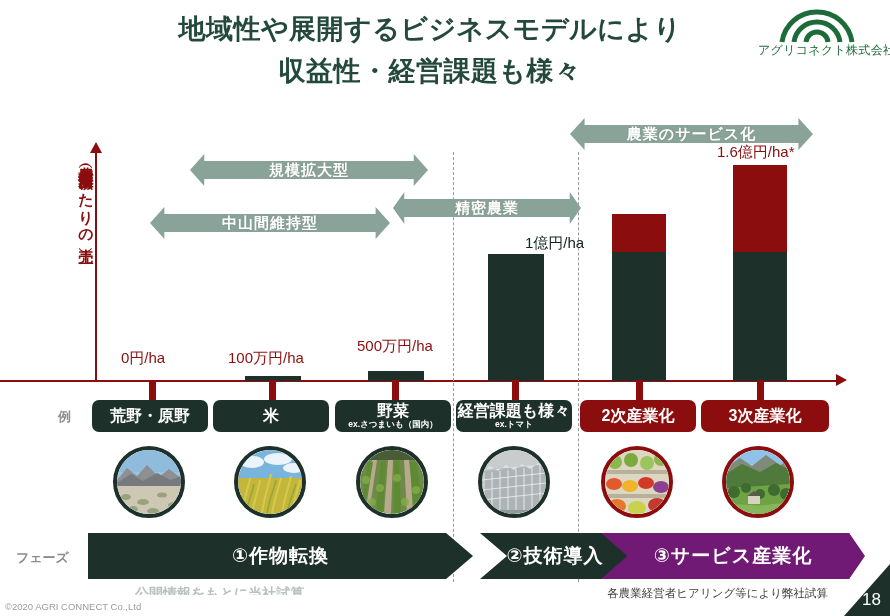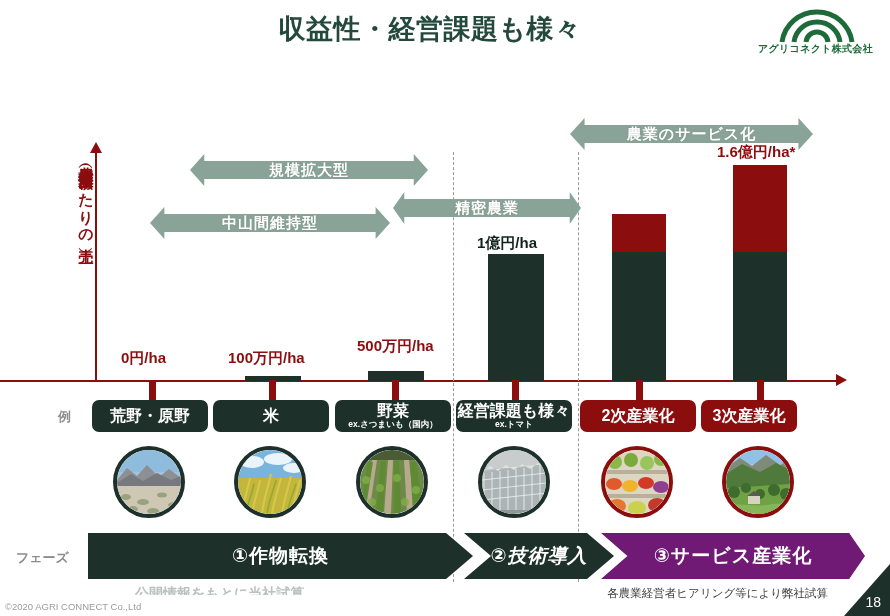--- a/index.html
+++ b/index.html
@@ -24,21 +24,21 @@
     white-space:nowrap;
   }
   .title-l1{display:block;}
   .title-l2{display:block;}
 
   
   .logo{position:absolute;right:14px;top:6px;width:118px;height:50px;}
   .logo svg{display:block;}
   .logo-text{
     position:absolute;left:0;top:36px;width:118px;
-    font-size:10px;font-weight:bold;color:#1e6b3a;letter-spacing:0.3px;
+    font-size:12px;font-weight:normal;color:#1e6b3a;letter-spacing:0.3px;
     white-space:nowrap;
   }
 
   
   .yaxis{position:absolute;left:95px;top:150px;width:2px;height:232px;background:#8b0d0d;}
   .yaxis-arrow{position:absolute;left:90px;top:142px;width:0;height:0;
     border-left:6px solid transparent;border-right:6px solid transparent;border-bottom:11px solid #8b0d0d;}
   .xaxis{position:absolute;left:0px;top:380px;width:838px;height:2px;background:#8b0d0d;}
   .xaxis-arrow{position:absolute;left:836px;top:374px;width:0;height:0;
     border-top:6px solid transparent;border-bottom:6px solid transparent;border-left:11px solid #8b0d0d;}
@@ -73,23 +73,23 @@
   .div-1{left:453px;top:152px;height:430px;}
   .div-2{left:578px;top:152px;height:430px;}
 
   
   .bar{position:absolute;}
   .bar .seg-green{background:#1d302a;width:100%;}
   .bar .seg-red{background:#8b0d0d;width:100%;}
   .stem{position:absolute;width:7px;background:#8b0d0d;top:380px;height:28px;}
 
   
-  .vlabel{position:absolute;font-weight:bold;white-space:nowrap;}
+  .vlabel{position:absolute;font-weight:normal;white-space:nowrap;}
   .vlabel.red{color:#8b0d0d;font-size:15px;}
-  .vlabel.dark{color:#11221d;font-size:15px;}
+  .vlabel.dark{color:#11221d;font-size:15px;margin-left:48px;}
 
   
   .pill{
     position:absolute;height:32px;border-radius:7px;
     display:flex;flex-direction:column;align-items:center;justify-content:center;
     color:#ffffff;text-align:center;line-height:1.05;
   }
   .pill.green{background:#1d302a;}
   .pill.red{background:#8b0d0d;}
   .pill-main{font-weight:bold;font-size:16px;white-space:nowrap;}
@@ -103,48 +103,49 @@
   .photo svg{display:block;width:100%;height:100%;}
 
   
   .phase{
     position:absolute;height:46px;
     display:flex;align-items:center;justify-content:center;
     color:#fff;font-weight:bold;font-size:19px;letter-spacing:1px;white-space:nowrap;
   }
   .ph-1{left:88px;top:533px;width:385px;background:#1d302a;
     clip-path:polygon(0 0, 93% 0, 100% 50%, 93% 100%, 0 100%);}
-  .ph-2{left:464px;top:533px;width:150px;background:#1d302a;
-    clip-path:polygon(0 0, 82% 0, 100% 50%, 82% 100%, 0 100%, 18% 50%);font-style:italic;}
+  .ph-2{left:480px;top:533px;width:150px;background:#1d302a;
+    clip-path:polygon(0 0, 82% 0, 100% 50%, 82% 100%, 0 100%, 18% 50%);}
   .ph-3{left:601px;top:533px;width:264px;background:#701a75;
     clip-path:polygon(0 0, 94% 0, 100% 50%, 94% 100%, 0 100%, 10% 50%);}
 
   
   .sidelabel{position:absolute;color:#8d8d8d;font-weight:bold;white-space:nowrap;}
   .sl-rei{left:58px;top:408px;font-size:13px;}
   .sl-phase{left:16px;top:549px;font-size:13px;}
 
   
   .faint-note{
     position:absolute;left:135px;top:585px;font-size:14px;color:#b9c2be;white-space:nowrap;
     height:10px;overflow:hidden;font-weight:bold;
   }
   .note-right{position:absolute;right:62px;top:586px;font-size:11.5px;color:#3a3a3a;white-space:nowrap;}
   .copyright{position:absolute;left:5px;bottom:4px;font-size:9.5px;color:#9c9c9c;white-space:nowrap;}
 
   .page-corner{position:absolute;right:0;bottom:0;width:66px;height:52px;overflow:hidden;}
   .page-corner svg{display:block;}
-  .page-num{position:absolute;right:9px;bottom:6px;font-size:14px;color:#ffffff;font-weight:normal;}
+  .page-num{position:absolute;right:9px;bottom:6px;font-size:17px;color:#ffffff;font-weight:normal;}
 </style>
 </head>
 <body>
 
 <div id="slide">
 
   <div class="title">
+    <span class="title-l1">地域性や展開するビジネスモデルにより</span>
     <span class="title-l2">収益性・経営課題も様々</span>
   </div>
 
   <div class="logo">
     <svg viewBox="0 0 118 38" width="118" height="38">
       <g fill="none" stroke="#1e6b3a">
         <path d="M24 36 A35 35 0 0 1 59 6 A35 35 0 0 1 94 36" stroke-width="5"></path>
         <path d="M36 36 A23 23 0 0 1 59 16 A23 23 0 0 1 82 36" stroke-width="5"></path>
         <path d="M48 36 A11 11 0 0 1 59 26 A11 11 0 0 1 70 36" stroke-width="5"></path>
       </g>
@@ -215,21 +216,21 @@
     <span class="pill-main">野菜</span>
     <span class="pill-sub">ex.さつまいも（国内）</span>
   </div>
   <div class="pill green" style="left:456px;top:400px;width:116px;">
     <span class="pill-main">経営課題も様々</span>
     <span class="pill-sub">ex.トマト</span>
   </div>
   <div class="pill red" style="left:580px;top:400px;width:116px;">
     <span class="pill-main">2次産業化</span>
   </div>
-  <div class="pill red" style="left:701px;top:400px;width:96px;">
+  <div class="pill red" style="left:701px;top:400px;width:128px;">
     <span class="pill-main">3次産業化</span>
   </div>
 
   <div class="photo ring-green" style="left:113px;top:446px;">
     <div class="inner">
       <svg viewBox="0 0 64 64" preserveAspectRatio="xMidYMid slice">
         <rect width="64" height="64" fill="#9fc4e0"></rect>
         <rect y="0" width="64" height="22" fill="#8fbbdd"></rect>
         <path d="M0 30 L10 18 L20 26 L30 15 L42 27 L52 19 L64 28 L64 34 L0 34 Z" fill="#8d8f92"></path>
         <path d="M0 33 L14 24 L26 31 L40 23 L54 30 L64 26 L64 38 L0 38 Z" fill="#76797d"></path>

